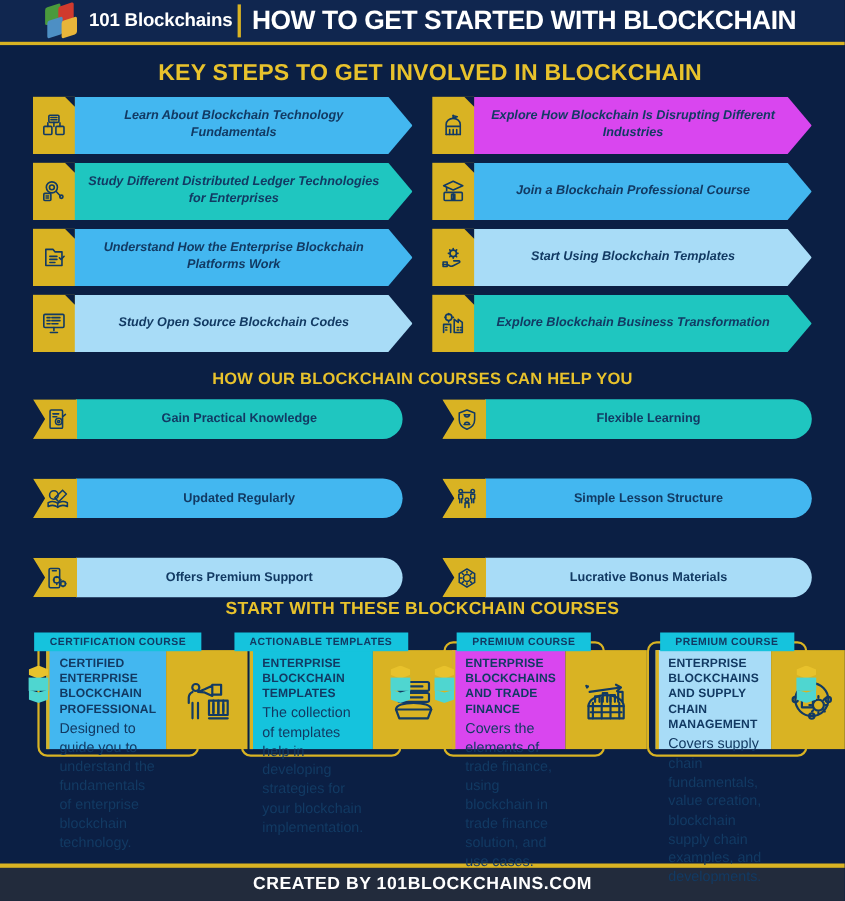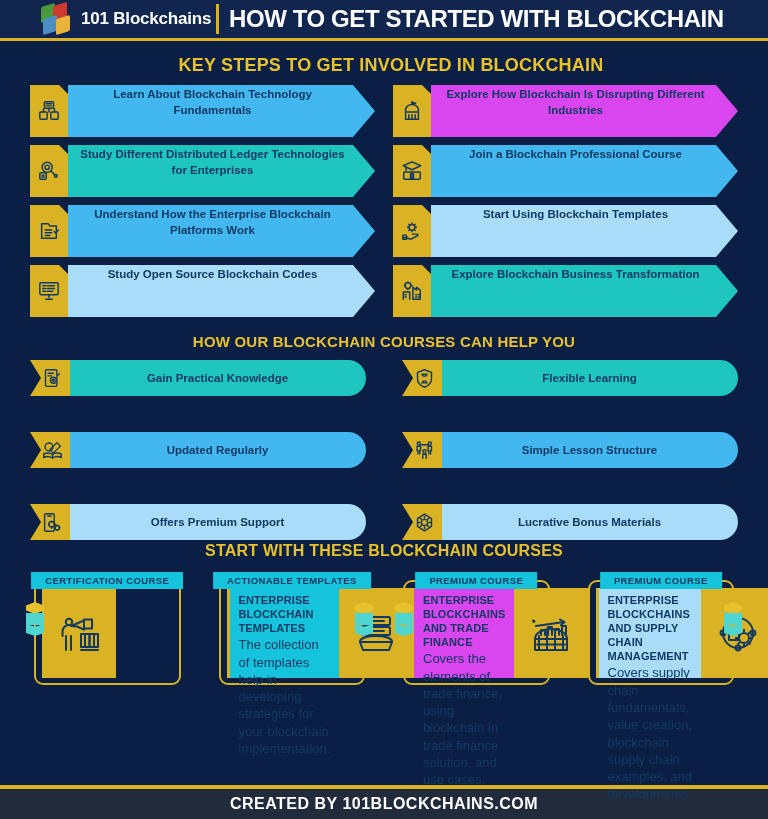--- a/index.html
+++ b/index.html
@@ -27,37 +27,38 @@
   .lc4{left:16px;top:13px;background:#e8b53a;}
   .logo-text{color:#ffffff;font-size:17px;font-weight:bold;letter-spacing:-.2px;white-space:nowrap;}
   .hdr-div{width:3px;height:30px;background:#d9b323;margin:0 10px 0 2px;}
   .hdr-title{color:#ffffff;font-size:24px;font-weight:bold;letter-spacing:-.4px;white-space:nowrap;}
 
   
   .sec-title{
     text-align:center;color:#e8c22c;font-weight:bold;
     letter-spacing:.2px;
   }
-  .st1{font-size:18px;margin-top:14px;margin-left:14px;}
+  .st1{font-size:21px;margin-top:14px;margin-left:14px;}
   .st2{font-size:15px;margin-top:2px;}
   .st3{font-size:16px;margin-top:2px;}
 
   
   .steps{display:grid;grid-template-columns:1fr 1fr;column-gap:18px;row-gap:8px;padding:9px 30px 0 30px;box-sizing:border-box;}
   .step{position:relative;height:52px;display:flex;align-items:stretch;}
   .icon-tile{
     position:relative;width:38px;flex:0 0 38px;background:#d9b323;
     display:flex;align-items:center;justify-content:center;z-index:2;
   }
   .icon-tile::after{content:"";position:absolute;right:0;top:0;border-top:9px solid #0b1f44;border-left:9px solid transparent;}
   .icon-tile svg{width:22px;height:22px;}
   .step-band{
-    position:relative;flex:1;display:flex;justify-content:center;
+    position:relative;flex:1;display:flex;align-items:center;justify-content:center;
     padding:2px 30px 2px 14px;box-sizing:border-box;margin-left:-2px;
     clip-path:polygon(0 0, calc(100% - 22px) 0, 100% 50%, calc(100% - 22px) 100%, 0 100%);
+    font-style:italic;
   }
   .step-band span{
     color:#123a63;font-size:11.5px;font-weight:600;text-align:center;line-height:1.35;
   }
   .c-blue{background:#43b7f0;}
   .c-teal{background:#1fc6c0;}
   .c-teal2{background:#d946ef;}
   .c-lblue{background:#a8dcf7;}
 
   
@@ -360,20 +361,24 @@
 
     <div class="course">
       <div class="frame"></div>
       <div class="cube-stack left">
           <i class="top"></i>
           <i class="mid"></i>
           <i class="bot"></i>
         </div>
       <div class="badge">CERTIFICATION COURSE</div>
       <div class="card-inner">
+        <div class="card-text c-blue">
+          <div class="card-title">CERTIFIED ENTERPRISE BLOCKCHAIN PROFESSIONAL</div>
+          <div class="card-desc">Designed to guide you to understand the fundamentals of enterprise blockchain technology.</div>
+        </div>
         <div class="card-icon">
           <svg viewBox="0 0 48 48" class="ico-lg">
               <circle cx="14" cy="13" r="3.2"></circle>
               <path d="M11 17c-2.2 1-3.4 3-3.4 5.4V27M11 27v14M16 27v14"></path>
               <path d="M16 17l6-2.5 7-3.2v9.4l-7-3.2-6-.5z"></path>
               <path d="M29 10.5h8v9h-8"></path>
               <rect x="26" y="25" width="17" height="13"></rect>
               <path d="M30 25v13M34.5 25v13M39 25v13"></path>
               <path d="M30 27.5v8M34.5 26.5v10M39 28.5v6"></path>
               <path d="M26 41h17"></path>

